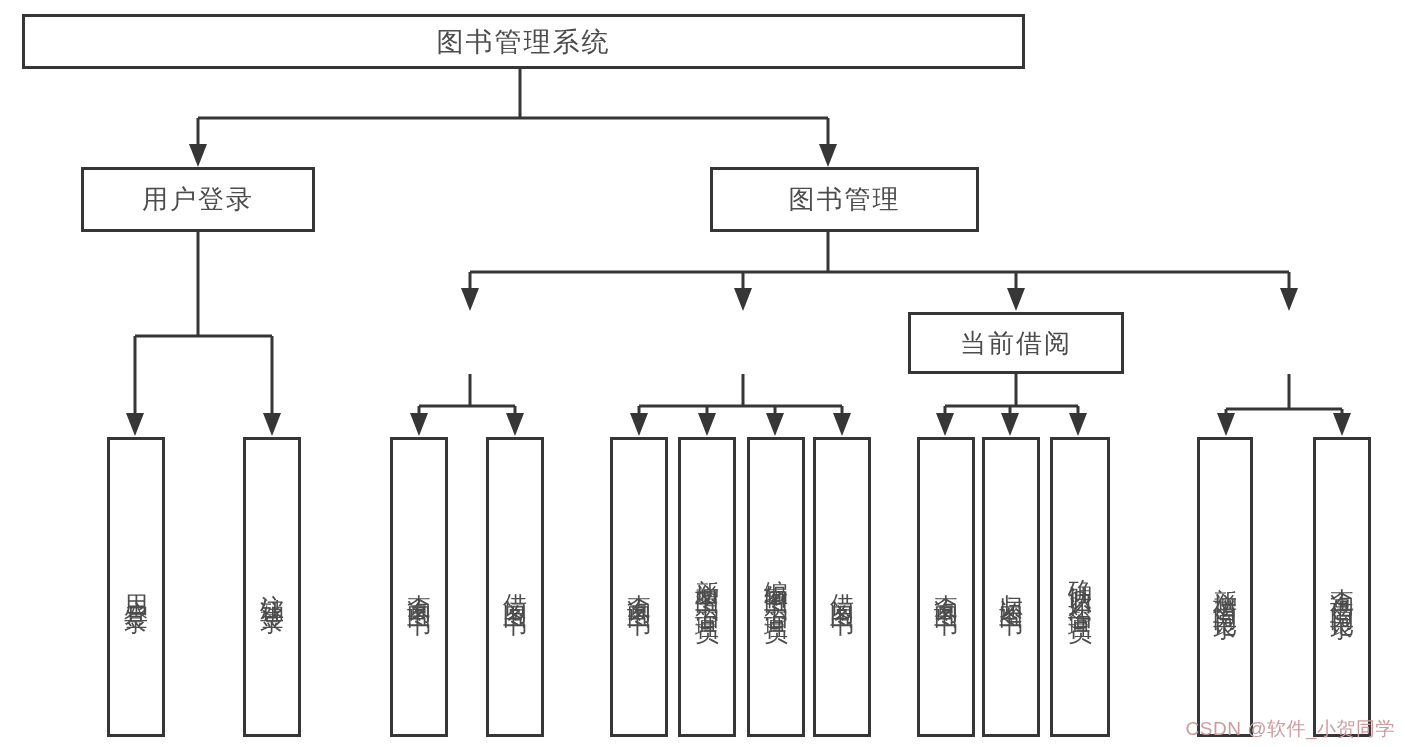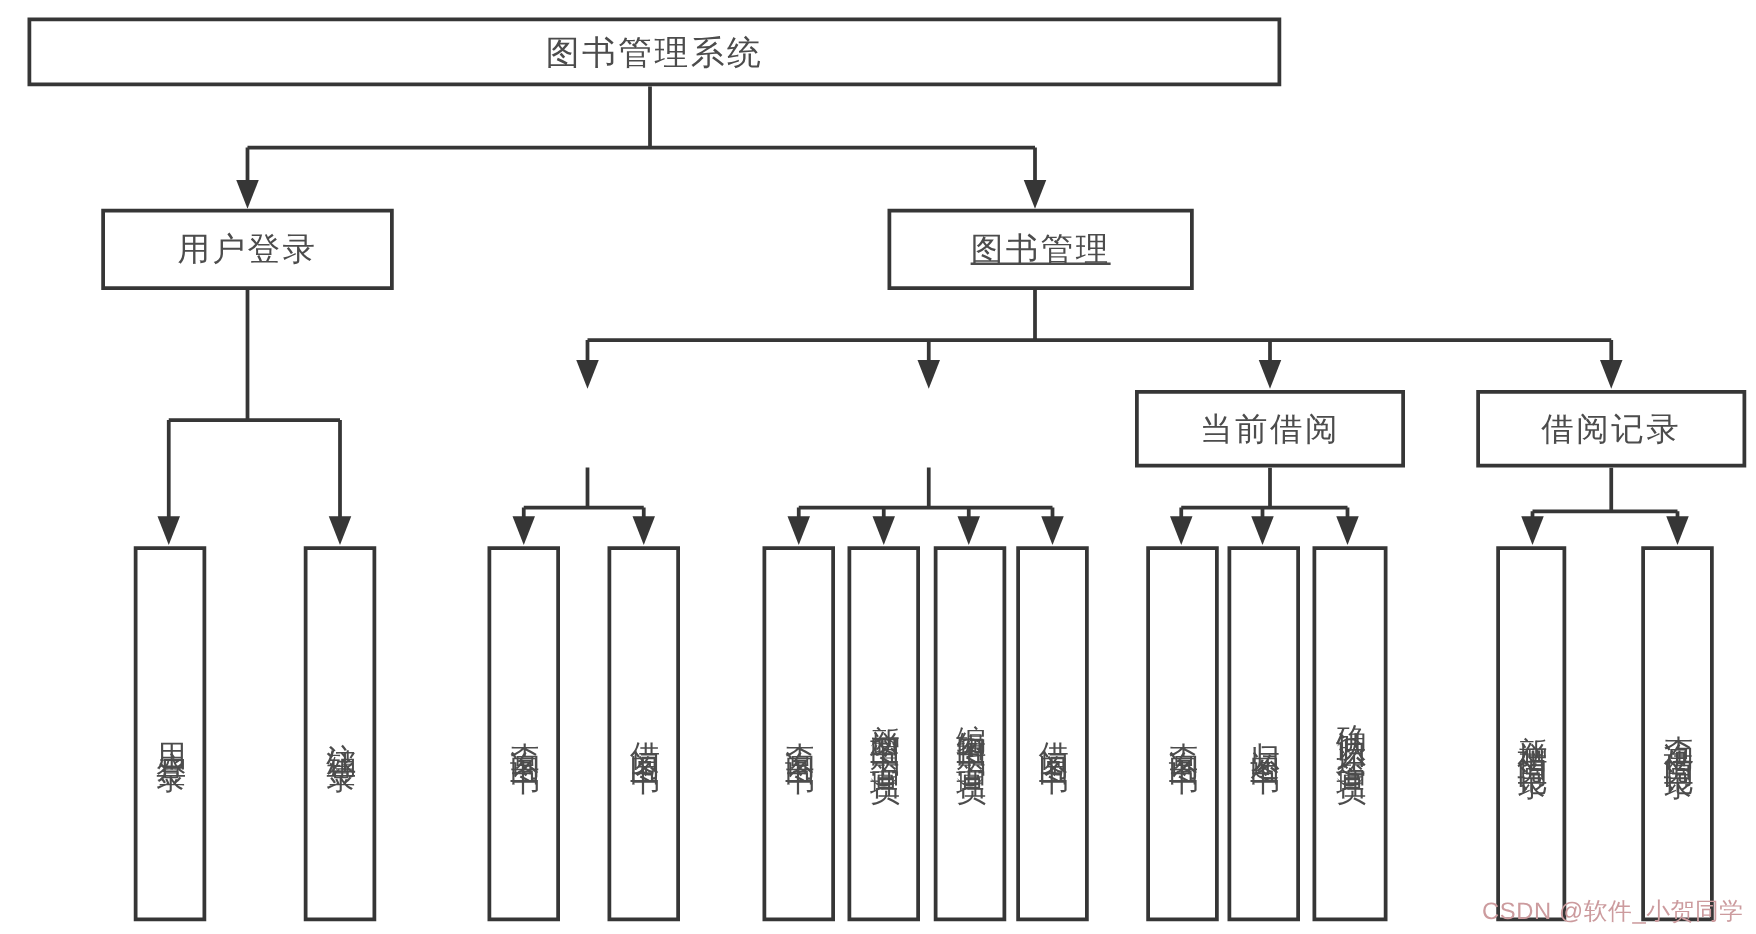--- a/index.html
+++ b/index.html
@@ -64,24 +64,23 @@
       <polygon points="1001,413 1019,413 1010,436"></polygon>
       <polygon points="1069,413 1087,413 1078,436"></polygon>
       <polygon points="1217,413 1235,413 1226,436"></polygon>
       <polygon points="1333,413 1351,413 1342,436"></polygon>
     </g>
   </svg>
 
   <div class="node root">图书管理系统</div>
 
   <div class="node l2" style="left:81px;width:234px;">用户登录</div>
-  <div class="node l2" style="left:710px;width:245px;text-decoration:underline;">图书管理</div>
+  <div class="node l2" style="left:710px;width:269px;">图书管理</div>
 
   <div class="node mod" style="left:908px;">当前借阅</div>
-  <div class="node mod" style="left:1181px;">借阅记录</div>
 
   <div class="node leaf" style="left:107px;">
       <span>用户登录</span>
     </div>
   <div class="node leaf" style="left:243px;">
       <span>注销登录</span>
     </div>
 
   <div class="node leaf" style="left:390px;">
       <span>查询图书</span>

